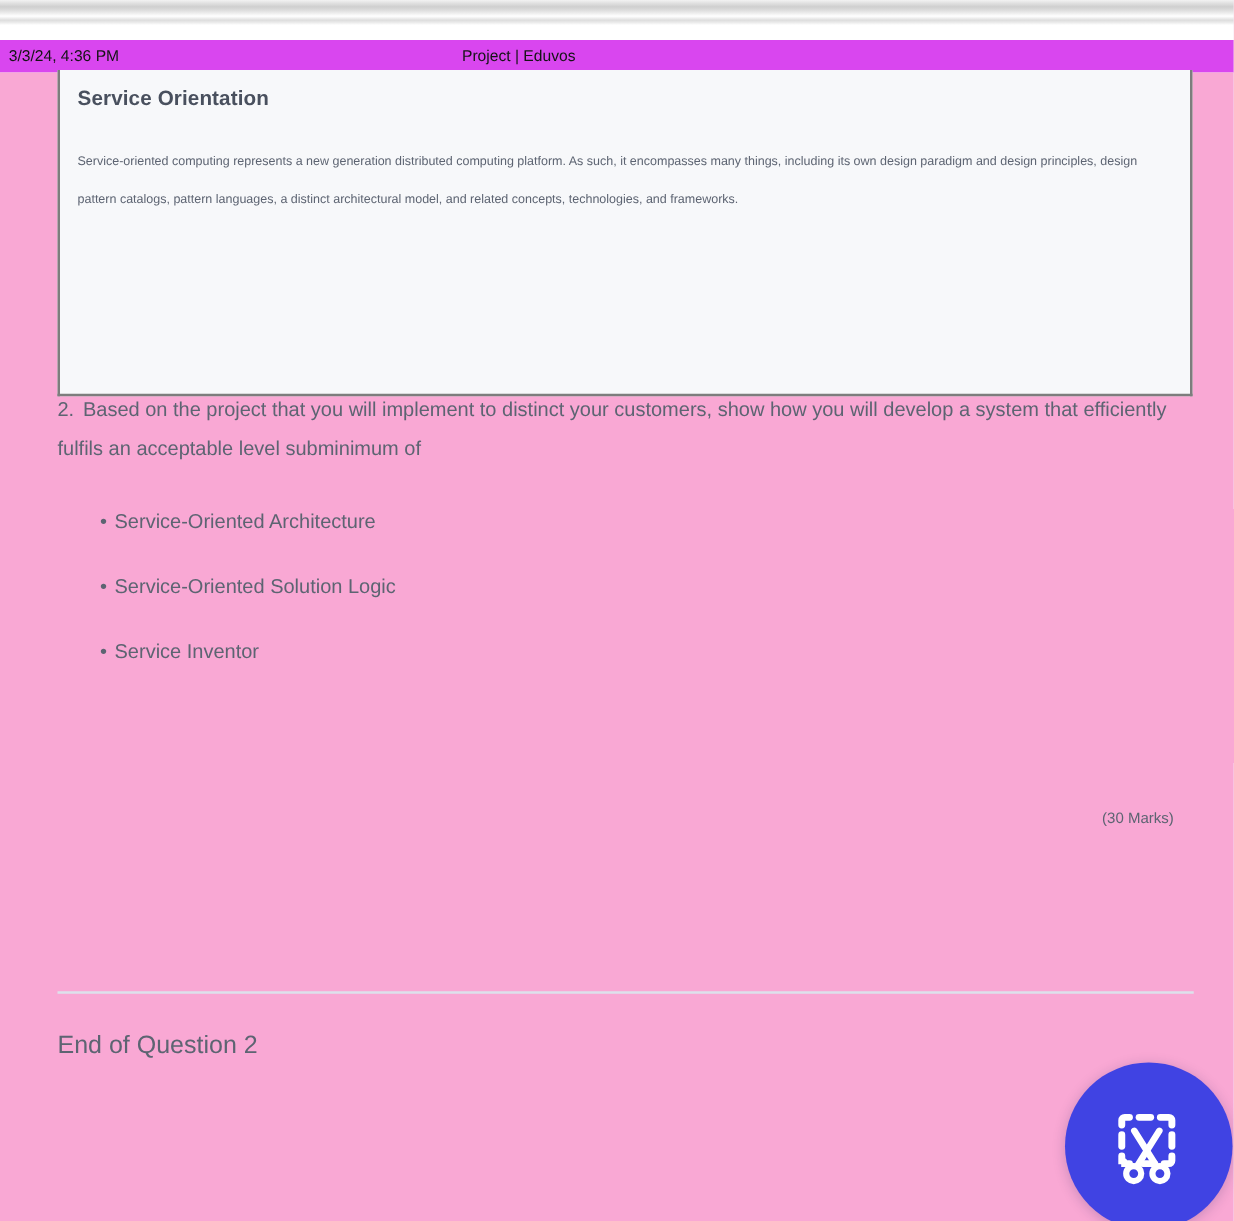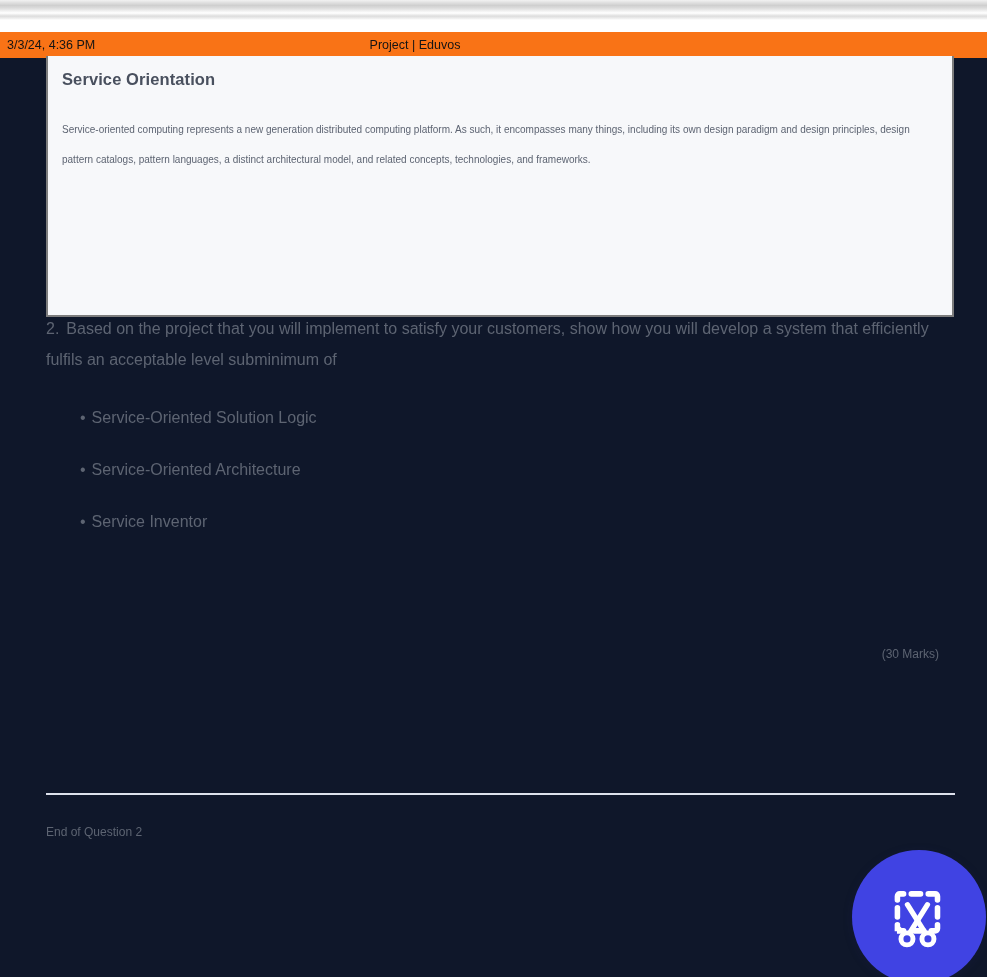--- a/index.html
+++ b/index.html
@@ -45,21 +45,21 @@
     height: 12px;
     background: #ffffff;
   }
 
   
   .print-header {
     position: absolute;
     top: 32px; left: 0;
     width: 987px;
     height: 26px;
-    background: #f97316;
+    background: #d946ef;
     color: #141414;
     font-size: 12.5px;
     line-height: 26px;
   }
   .print-header .ph-date {
     position: absolute;
     left: 7px; top: 0;
     white-space: nowrap;
   }
   .print-header .ph-title {
@@ -69,21 +69,21 @@
     text-align: center;
     white-space: nowrap;
   }
 
   
   .doc {
     position: absolute;
     top: 58px; left: 0;
     width: 987px;
     height: 919px;
-    background: #0f172a;
+    background: #f9a8d4;
   }
 
   .callout-box {
     position: absolute;
     left: 46px;
     top: -2px;
     width: 908px;
     height: 261px;
     border: 2px solid #7d7d7d;
     border-top: none;
@@ -149,21 +149,21 @@
     top: 735px;
     width: 909px;
     height: 2px;
     background: #dde1ec;
   }
 
   .end-note {
     position: absolute;
     left: 46px;
     top: 767px;
-    font-size: 12px;
+    font-size: 20px;
     color: #5d6472;
   }
 
   
   .fab {
     position: absolute;
     left: 852px;
     top: 850px;
     width: 134px;
     height: 134px;
@@ -192,29 +192,29 @@
 </div>
 
 <div class="doc">
 
   <div class="callout-box">
     <h2 class="callout-title">Service Orientation</h2>
     <p class="callout-para">Service-oriented computing represents a new generation distributed computing platform. As such, it encompasses many things, including its own design paradigm and design principles, design pattern catalogs, pattern languages, a distinct architectural model, and related concepts, technologies, and frameworks.</p>
   </div>
 
   <div class="question">
-    <span class="q-num">2.</span><span>Based on the project that you will implement to satisfy your customers, show how you will develop a system that efficiently fulfils an acceptable level  subminimum of</span>
+    <span class="q-num">2.</span><span>Based on the project that you will implement to distinct your customers, show how you will develop a system that efficiently fulfils an acceptable level  subminimum of</span>
   </div>
 
   <ul class="bullet-list">
     <li>
-      <span class="dot">•</span><span>Service-Oriented Solution Logic</span>
+      <span class="dot">•</span><span>Service-Oriented Architecture</span>
     </li>
     <li>
-      <span class="dot">•</span><span>Service-Oriented Architecture</span>
+      <span class="dot">•</span><span>Service-Oriented Solution Logic</span>
     </li>
     <li>
       <span class="dot">•</span><span>Service Inventor</span>
     </li>
   </ul>
 
   <div class="marks">(30 Marks)</div>
 
   <div class="divider"></div>
 

